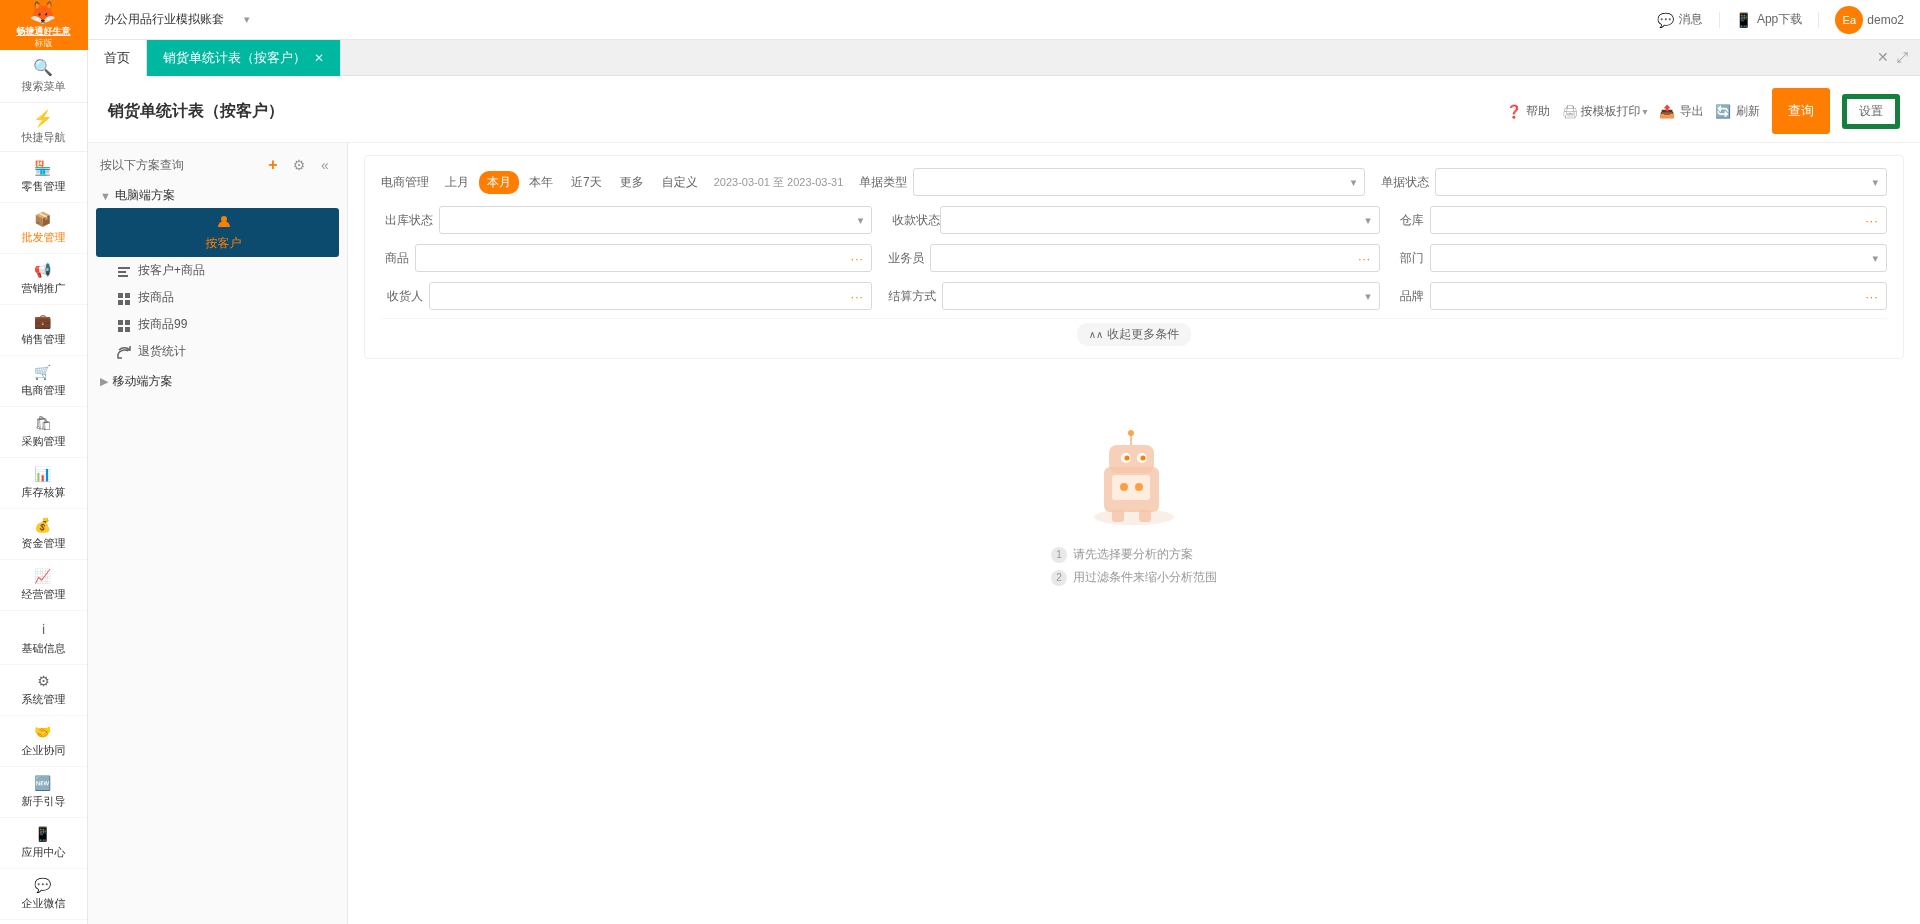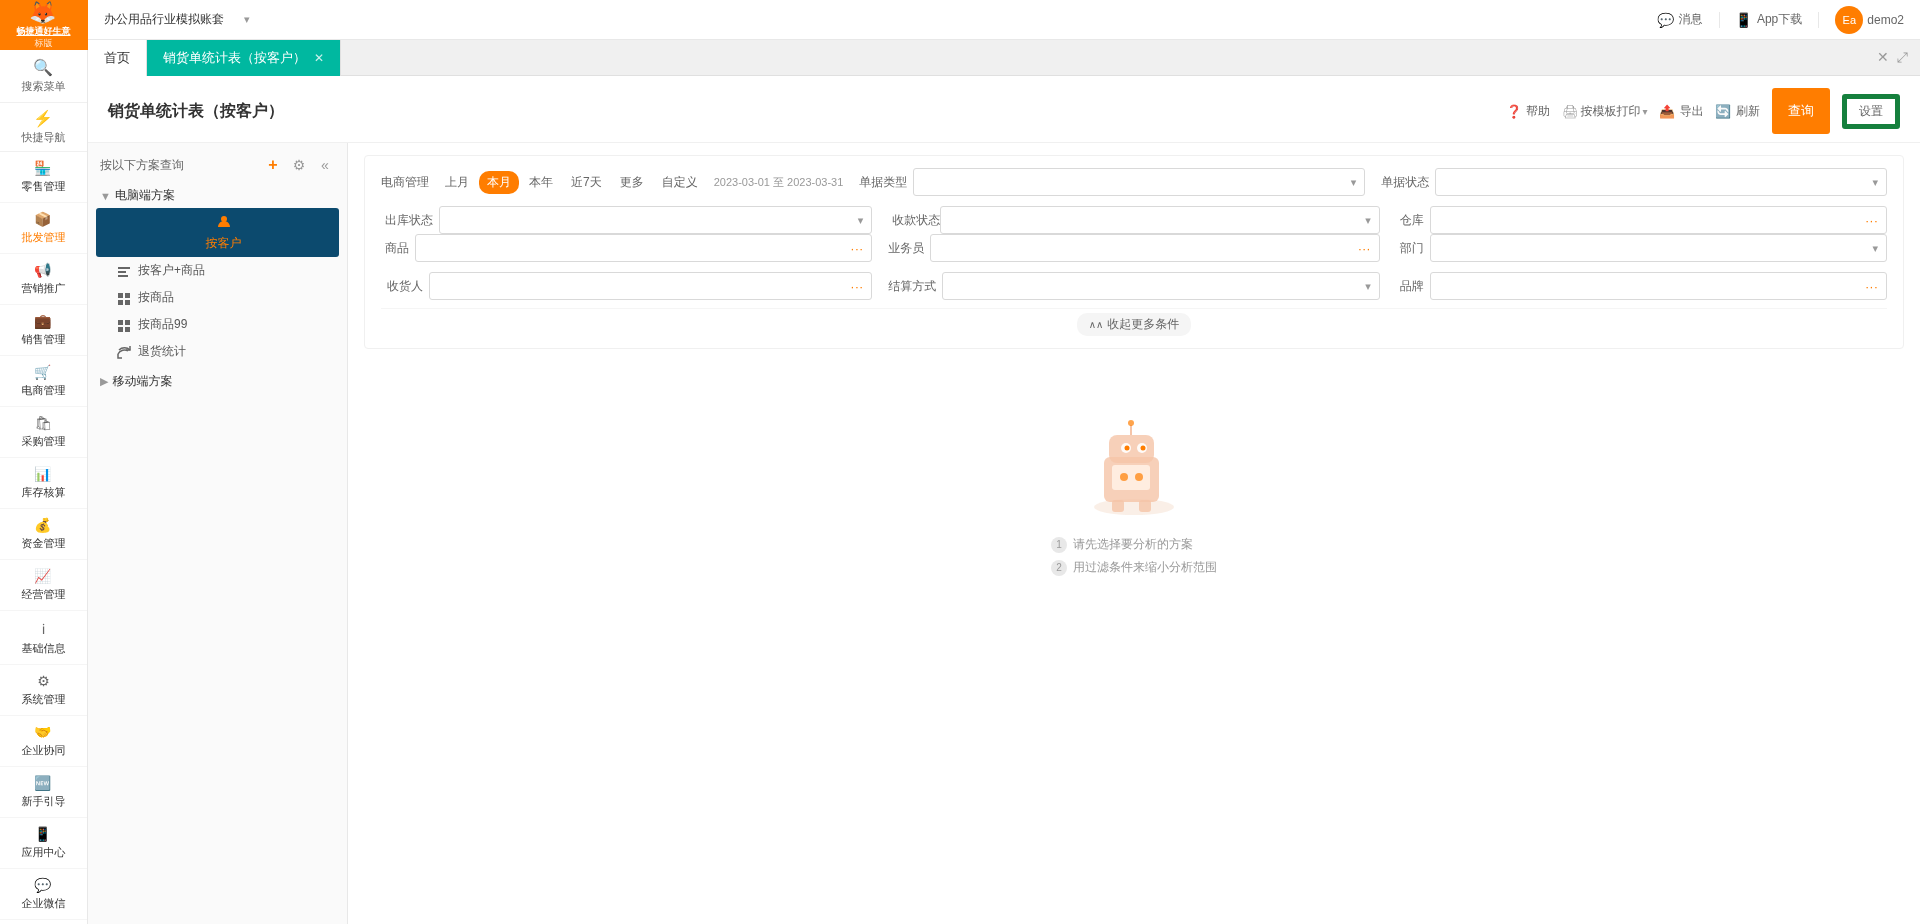--- a/index.html
+++ b/index.html
@@ -357,21 +357,21 @@
 
               <div style="display:flex;align-items:center;gap:6px;flex:1;">
                 <span style="font-size:12px;color:#666;white-space:nowrap;">单据状态</span>
                 <div class="filter-control" style="flex:1;min-width:200px;">
                   <span style="flex:1;"></span>
                   <span style="color:#999;font-size:11px;">▾</span>
                 </div>
               </div>
             </div>
 
-            <div style="display:flex;align-items:flex-start;gap:16px;">
+            <div style="display:flex;align-items:flex-start;gap:16px;margin-bottom:10px;">
               <div style="display:flex;align-items:center;gap:6px;flex:1;">
                 <span style="font-size:12px;color:#666;white-space:nowrap;min-width:52px;text-align:right;">出库状态</span>
                 <div class="filter-control" style="flex:1;">
                   <span style="flex:1;"></span>
                   <span style="color:#999;font-size:11px;">▾</span>
                 </div>
               </div>
               <div style="display:flex;align-items:center;gap:0;flex:1;">
                 <span style="font-size:12px;color:#666;white-space:nowrap;min-width:52px;text-align:right;">收款状态</span>
                 <div class="filter-control" style="flex:1;">

